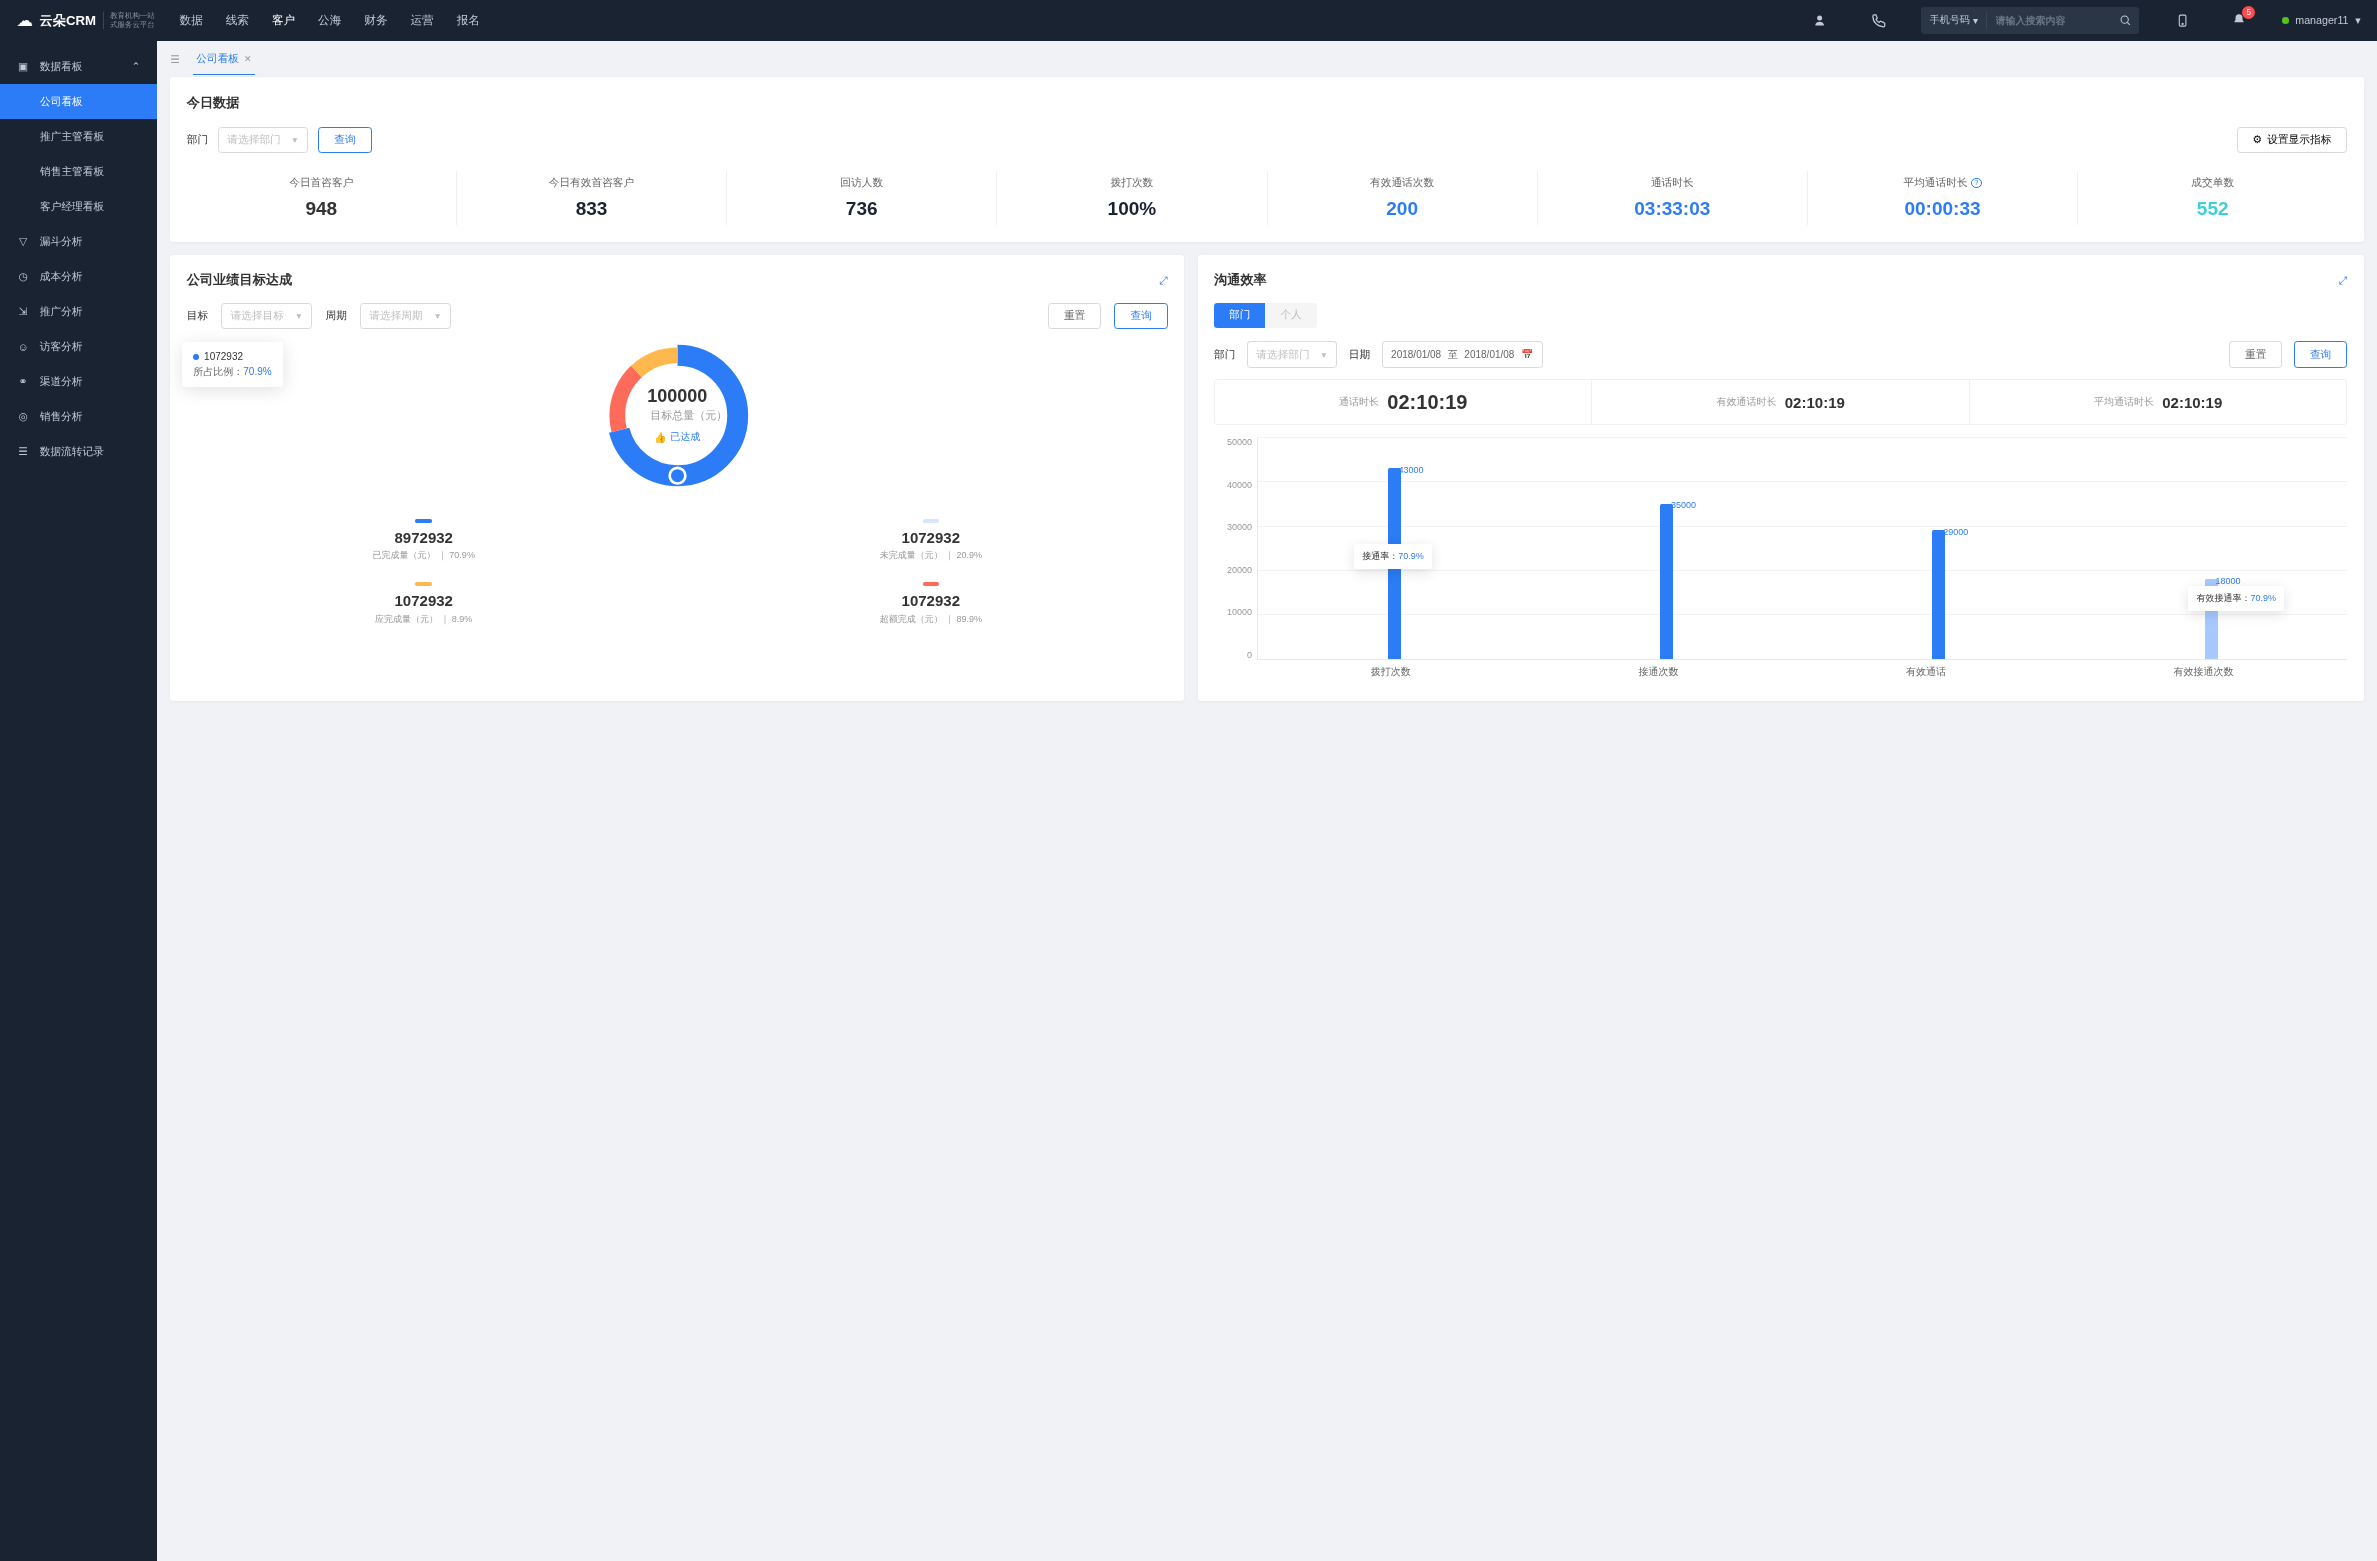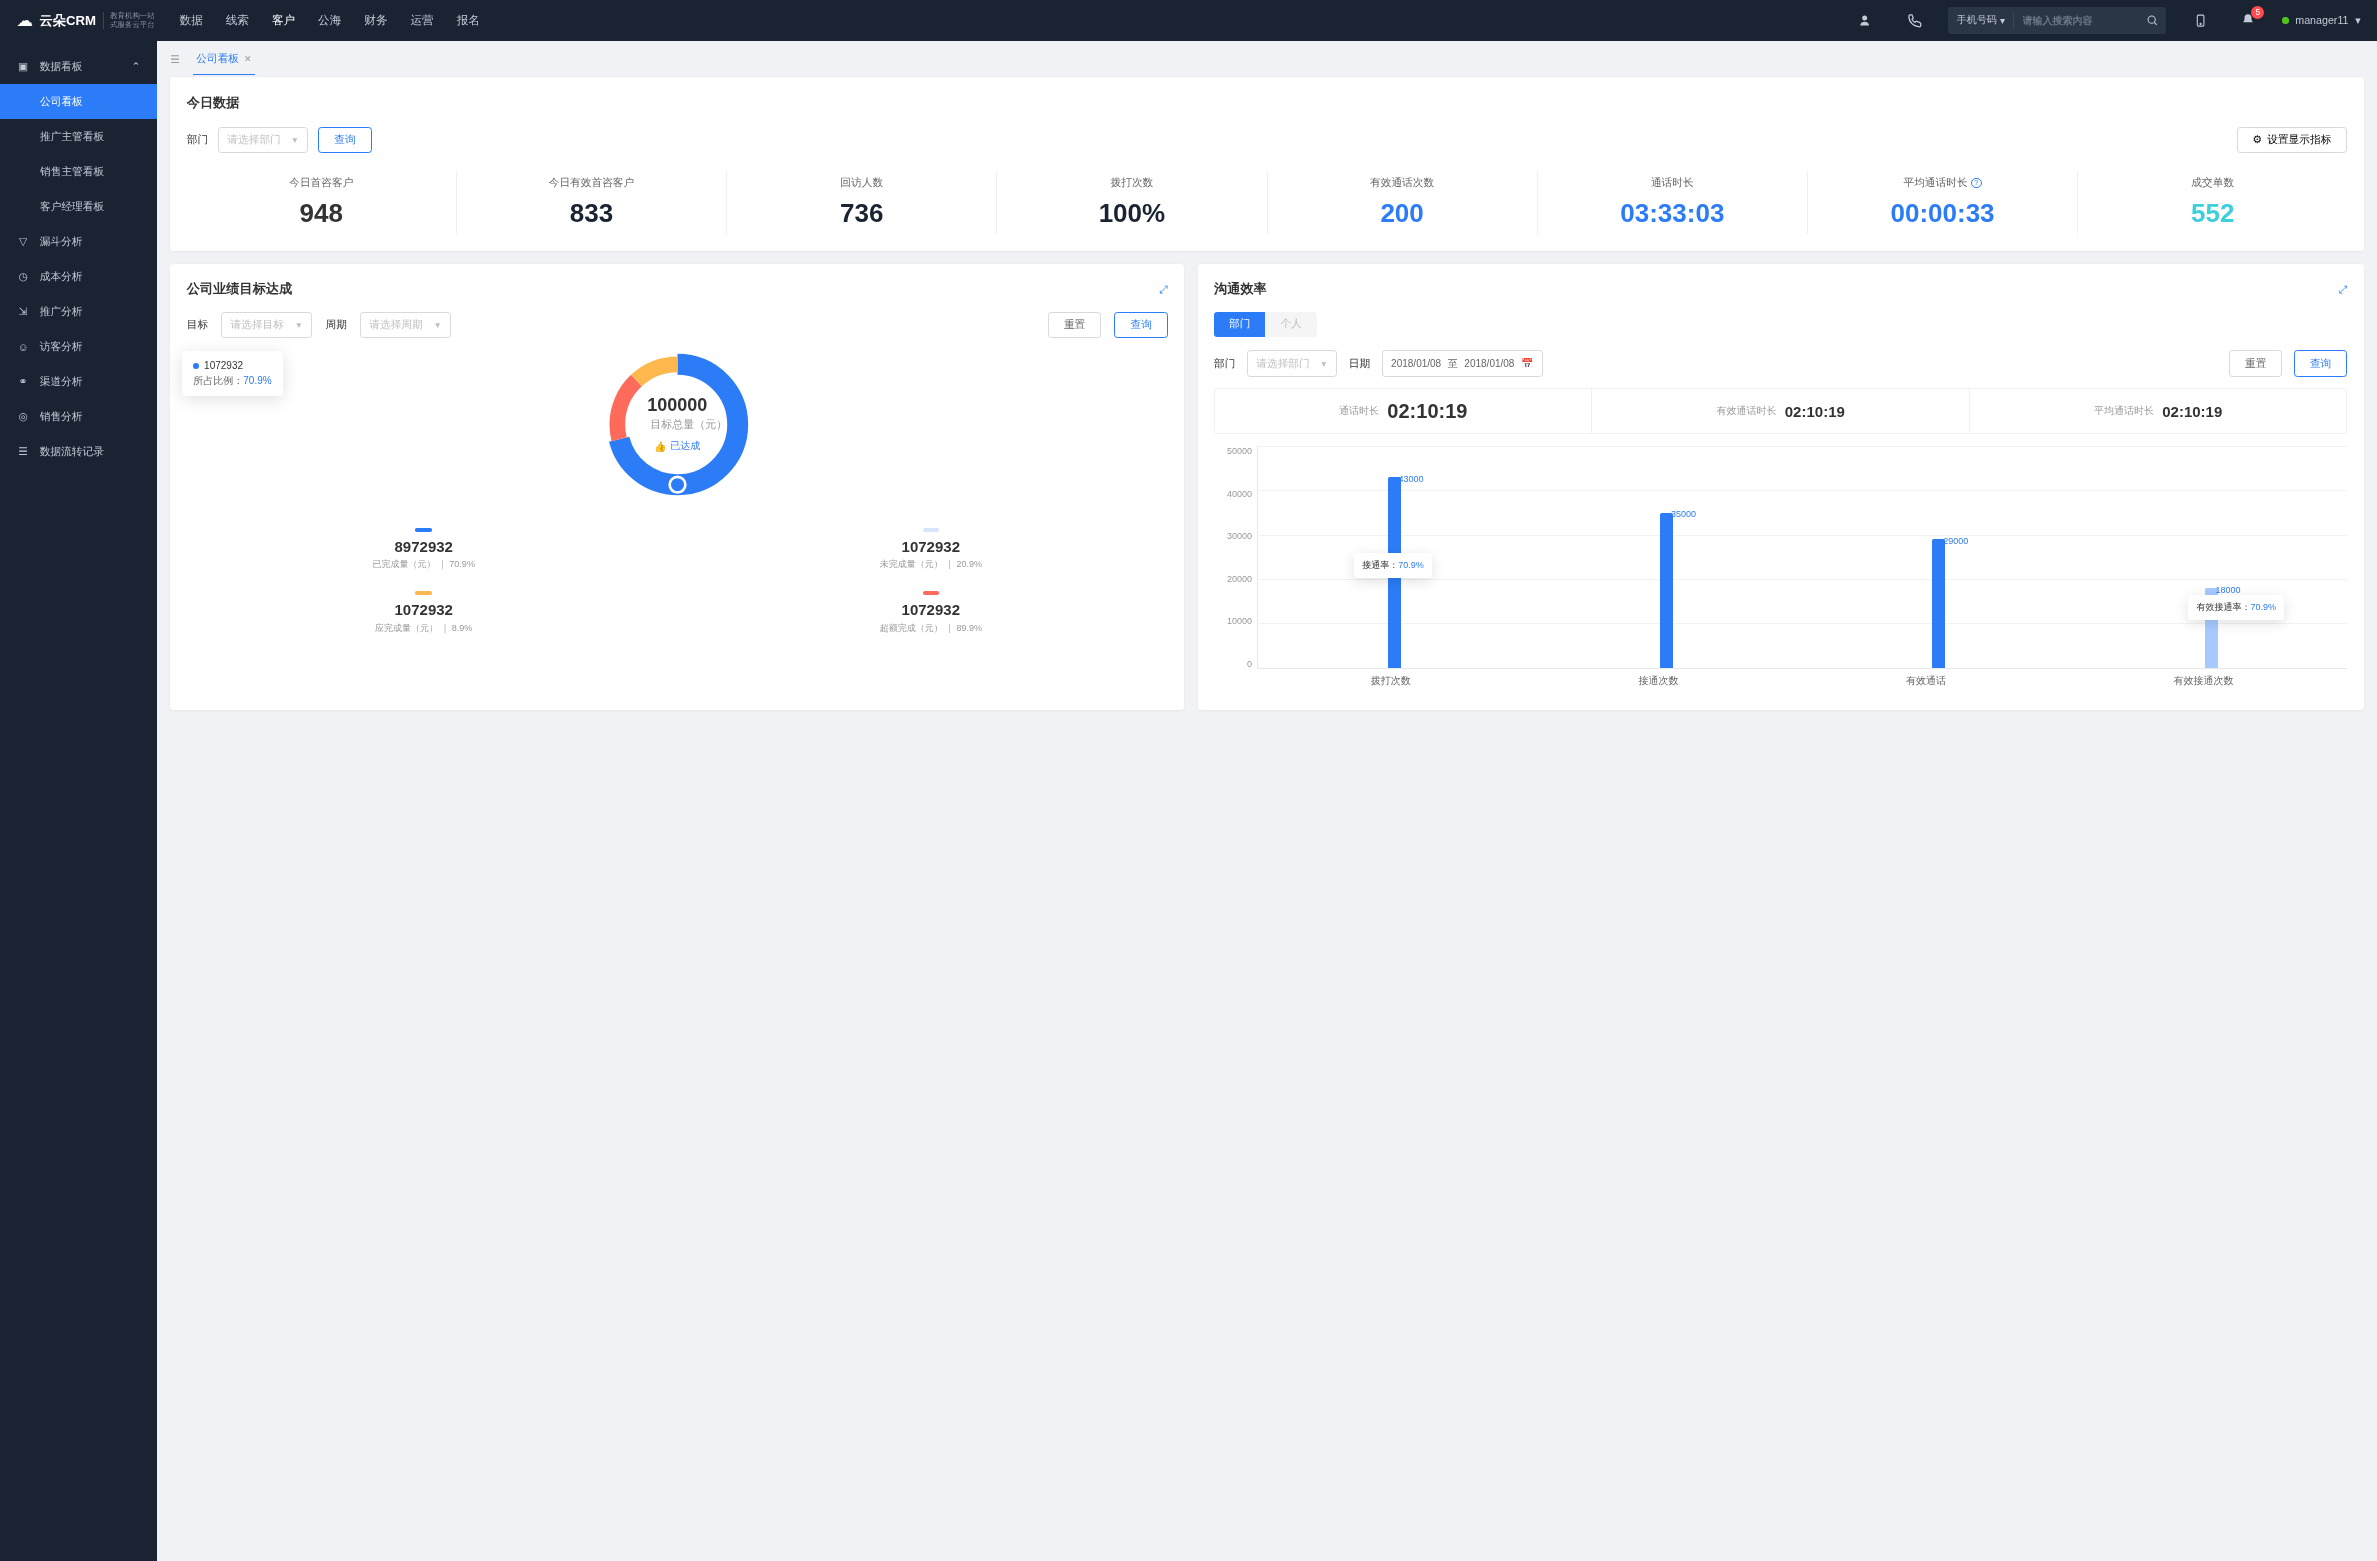--- a/index.html
+++ b/index.html
@@ -5,21 +5,21 @@
 * { margin: 0; padding: 0; box-sizing: border-box; }
 body { font-family: -apple-system, "Helvetica Neue", "PingFang SC", "Microsoft YaHei", sans-serif; background: #f0f2f5; color: #333; font-size: 10.7px; }
 .header { height: 41px; background: #1a2332; display: flex; align-items: center; padding: 0 16.5px; color: #fff; }
 .logo { display: flex; align-items: center; gap: 6.6px; margin-right: 25px; }
 .logo-icon { font-size: 16.5px; }
 .logo-text { font-size: 13.2px; font-weight: 600; }
 .logo-sub { font-size: 7.4px; color: #8892a0; border-left: 0.8px solid #3a4555; padding-left: 6.6px; line-height: 1.2; }
 .nav { display: flex; gap: 23px; }
 .nav-item { color: #c3cad6; cursor: pointer; font-size: 11.6px; padding: 3.3px 0; }
 .nav-item.active { color: #fff; font-weight: 500; }
-.header-right { margin-left: auto; display: flex; align-items: center; gap: 21px; }
+.header-right { margin-left: auto; display: flex; align-items: center; gap: 30px; }
 .hicon { width: 26.4px; height: 26.4px; display: flex; align-items: center; justify-content: center; color: #c3cad6; cursor: pointer; position: relative; }
 .badge { position: absolute; top: -1.7px; right: -3.3px; background: #ff4d4f; color: #fff; border-radius: 6.6px; min-width: 13.2px; height: 13.2px; font-size: 8.3px; display: flex; align-items: center; justify-content: center; padding: 0 3.3px; }
 .search-group { display: flex; align-items: center; background: #2a3545; border-radius: 3.3px; height: 26.4px; }
 .search-sel { background: transparent; border: none; color: #c3cad6; padding: 0 8.3px; font-size: 10px; border-right: 0.8px solid #3a4555; height: 16.5px; display: flex; align-items: center; gap: 3.3px; }
 .search-inp { background: transparent; border: none; color: #fff; padding: 0 8.3px; width: 124px; outline: none; font-size: 10px; font-weight: bold; }
 .search-inp::placeholder { color: #6b7585; }
 .search-btn { width: 28px; display: flex; align-items: center; justify-content: center; color: #c3cad6; }
 .user { display: flex; align-items: center; gap: 6.6px; color: #c3cad6; cursor: pointer; }
 .user-dot { width: 6.6px; height: 6.6px; border-radius: 50%; background: #52c41a; }
 .layout { display: flex; min-height: calc(100vh - 41px); }
@@ -42,21 +42,21 @@
 .sel { height: 26.4px; border: 0.8px solid #d9d9d9; border-radius: 3.3px; padding: 0 8.3px; background: #fff; display: flex; align-items: center; justify-content: space-between; gap: 10px; color: #bfbfbf; cursor: pointer; min-width: 83px; }
 .sel .chev { color: #bfbfbf; font-size: 8.3px; }
 .btn { height: 26.4px; padding: 0 15px; border-radius: 3.3px; cursor: pointer; display: inline-flex; align-items: center; border: 0.8px solid #d9d9d9; background: #fff; font-size: 10.7px; }
 .btn.primary { border-color: #2b7cf6; color: #2b7cf6; }
 .btn.ghost { color: #666; }
 .btn.gear { display: inline-flex; gap: 5px; }
 .metrics { display: flex; margin-top: 18px; }
 .metric { flex: 1; text-align: center; border-right: 0.8px solid #eef0f3; padding: 5px 3.3px; }
 .metric:last-child { border-right: none; }
 .metric-lbl { font-size: 10.7px; color: #666; margin-bottom: 8.3px; display: inline-flex; align-items: center; gap: 3.3px; justify-content: center; }
-.metric-val { font-size: 26px; font-weight: 700; }
+.metric-val { font-size: 19px; font-weight: 700; }
 .grid2 { display: grid; grid-template-columns: 1fr 1.15fr; gap: 13.2px; margin-top: 13.2px; }
 .card-head { display: flex; align-items: center; justify-content: space-between; margin-bottom: 13.2px; gap: 30px; }
 .expand { color: #2b7cf6; cursor: pointer; }
 .donut-wrap { position: relative; display: flex; justify-content: center; margin-top: 8.3px; }
 .donut { width: 157px; height: 157px; }
 .donut-center { position: absolute; top: 50%; left: 50%; transform: translate(-50%, -52%); text-align: center; }
 .donut-center .big { font-size: 18px; font-weight: 700; }
 .donut-center .sm { font-size: 11px; color: #999; margin-top: 1.7px; margin-left: 23px; }
 .donut-center .ach { color: #2b7cf6; font-size: 10px; margin-top: 6.6px; display: flex; align-items: center; gap: 3.3px; justify-content: center; }
 .tooltip { position: absolute; background: #fff; border-radius: 3.3px; box-shadow: 0 3.3px 16.5px rgba(0,0,0,.12); padding: 8.3px 11.6px; font-size: 10px; }

